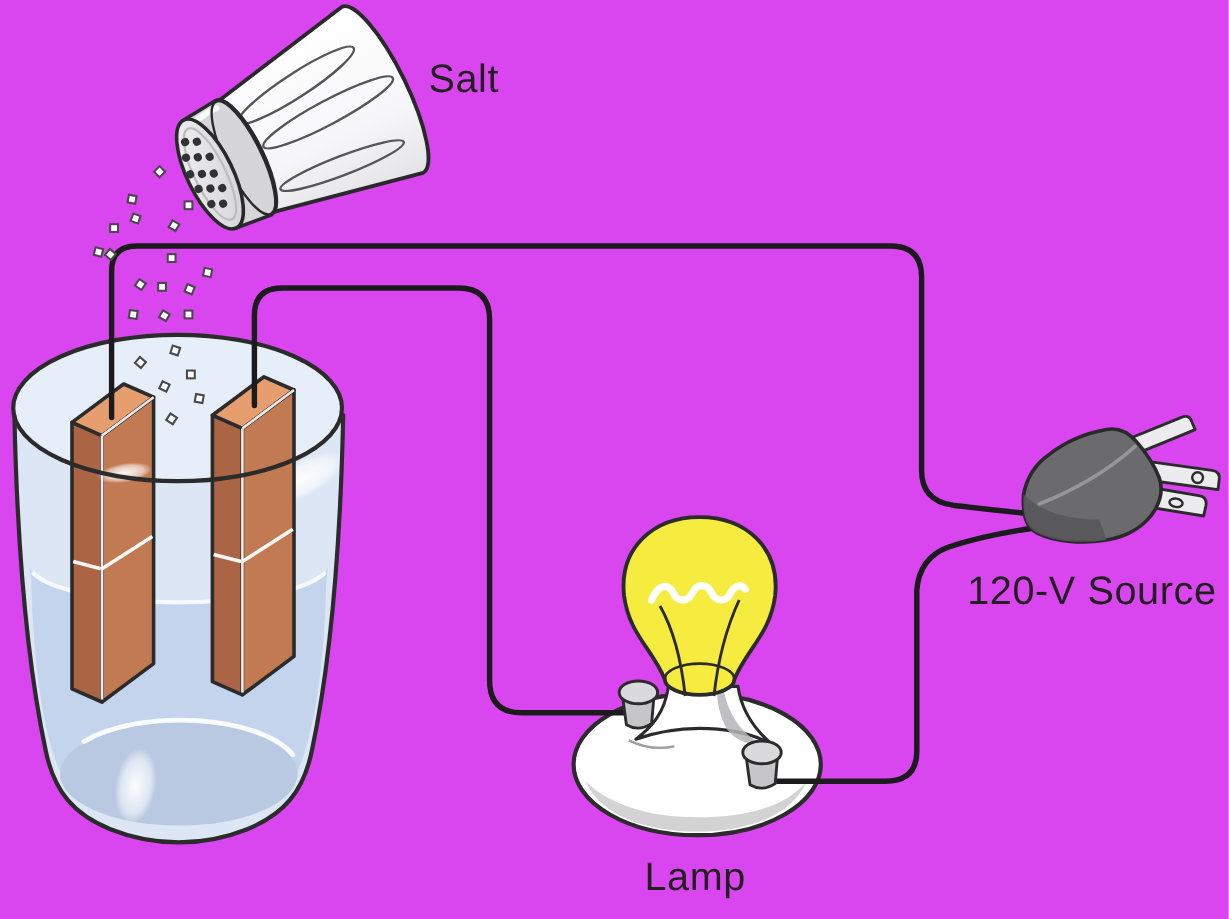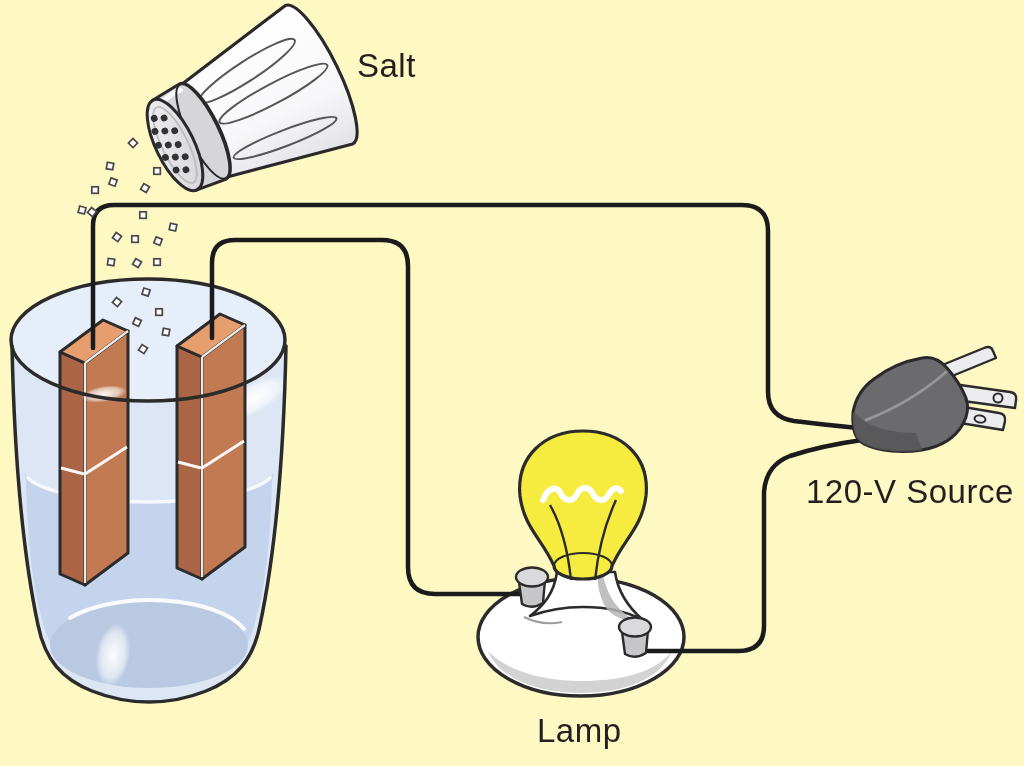--- a/index.html
+++ b/index.html
@@ -1,16 +1,16 @@
 <!DOCTYPE html>
 <html><head>
 <meta charset="utf-8">
 <style>
   html,body{margin:0;padding:0;background:#fff;}
-  .stage{position:relative;width:1024px;height:766px;background:#fef9c3;overflow:hidden;
+  .stage{position:relative;width:1024px;height:766px;background:#d946ef;overflow:hidden;
          font-family:"Liberation Sans",sans-serif;}
   svg{position:absolute;left:0;top:0;}
   text.diagram-label{font-family:"Liberation Sans",sans-serif;font-size:33px;letter-spacing:0.5px;}
 </style>
 </head>
 <body>
 
 <div class="stage">
 <svg width="1024" height="766" viewBox="0 0 1024 766">
   <defs>

